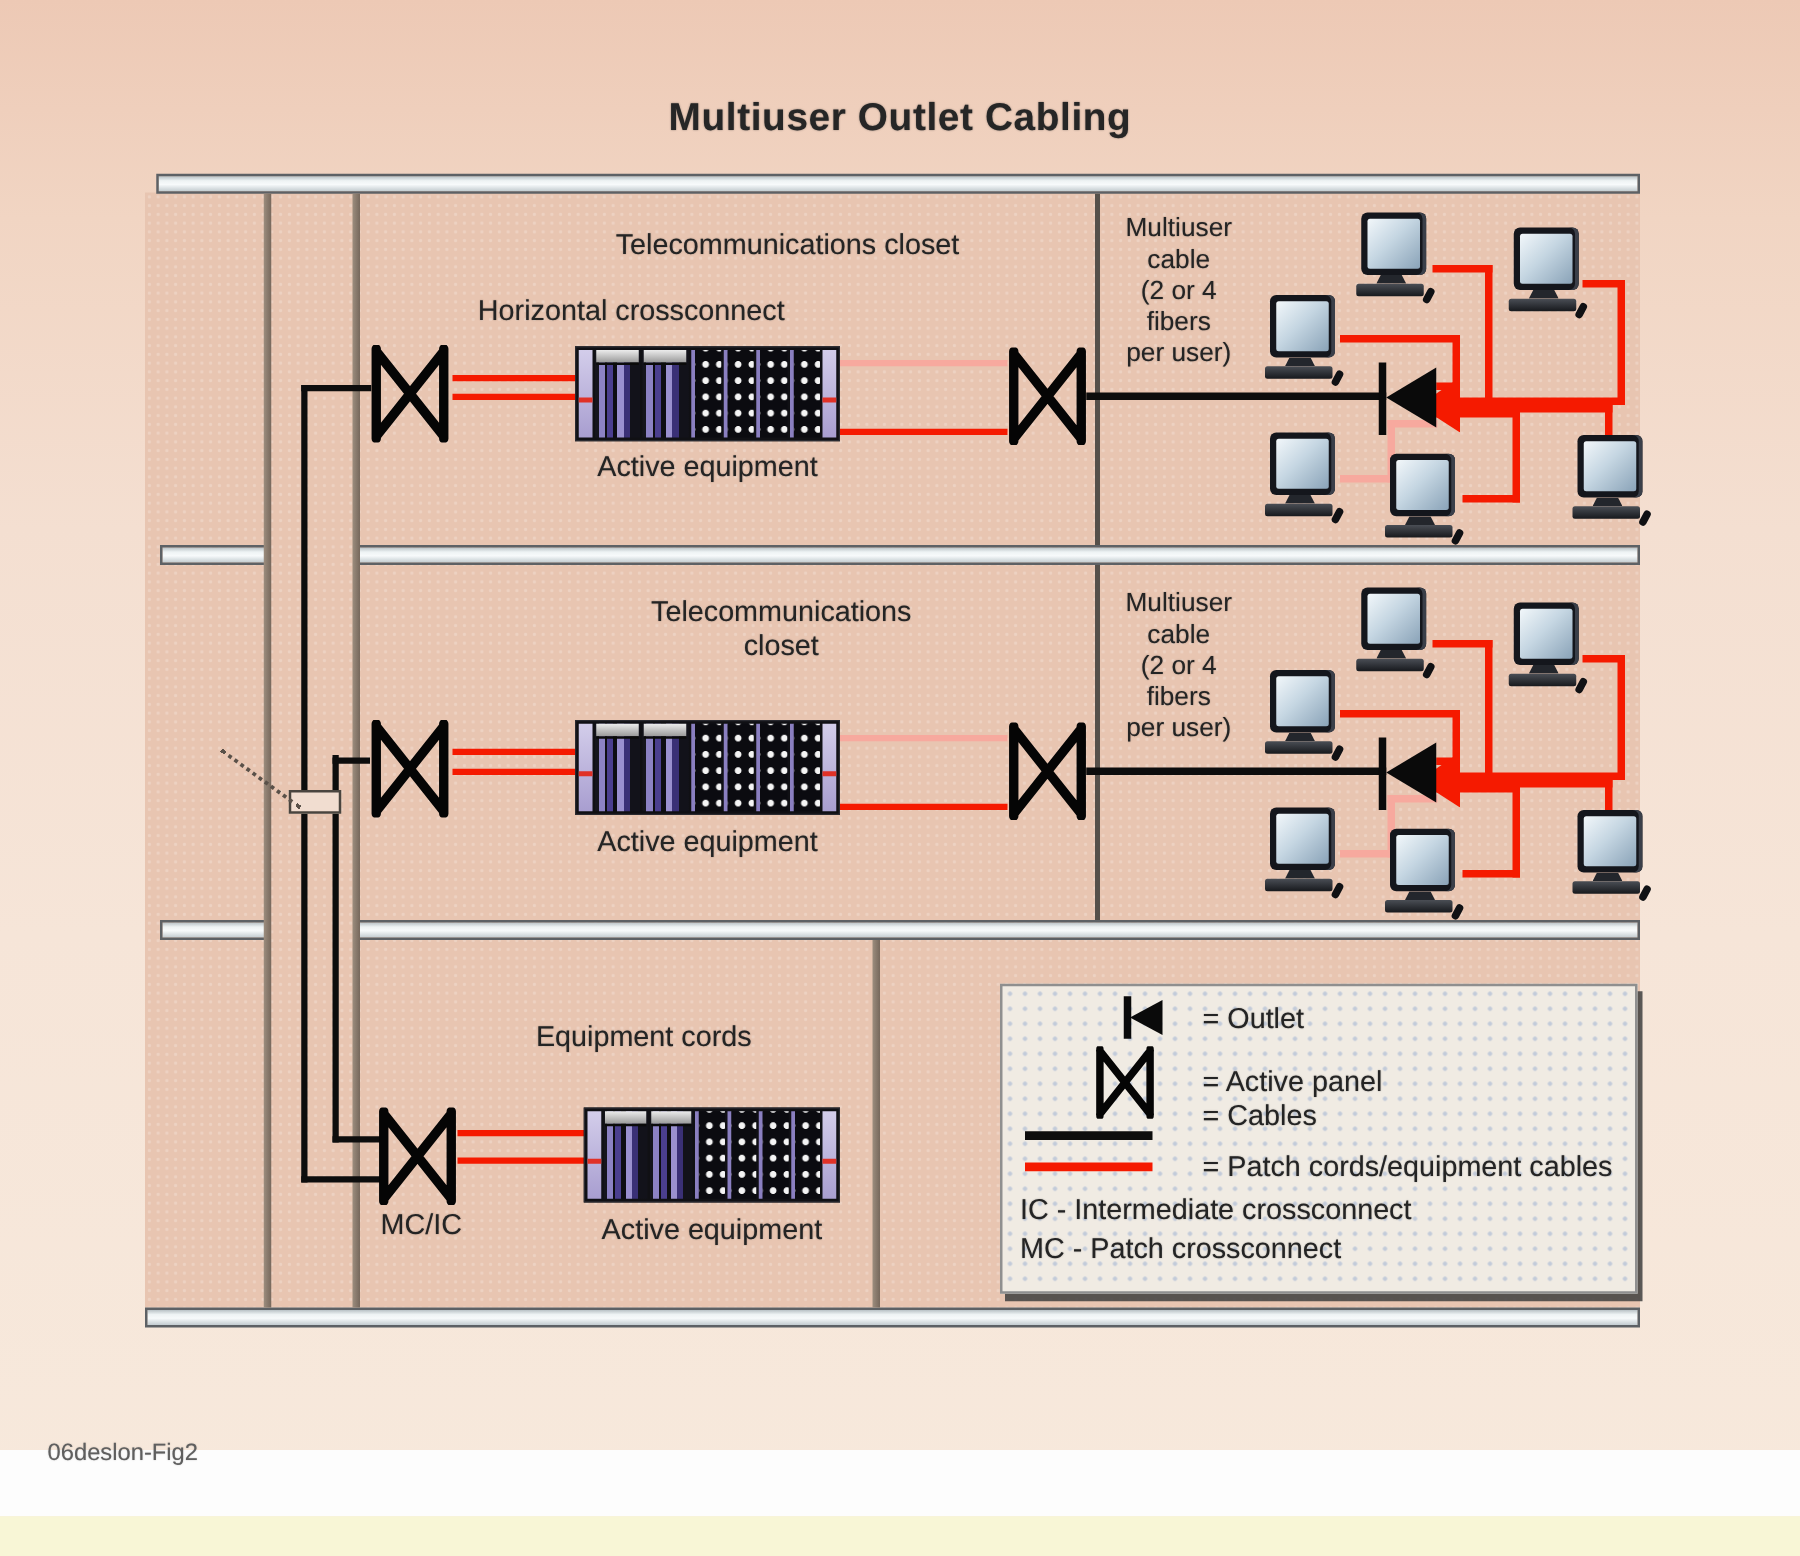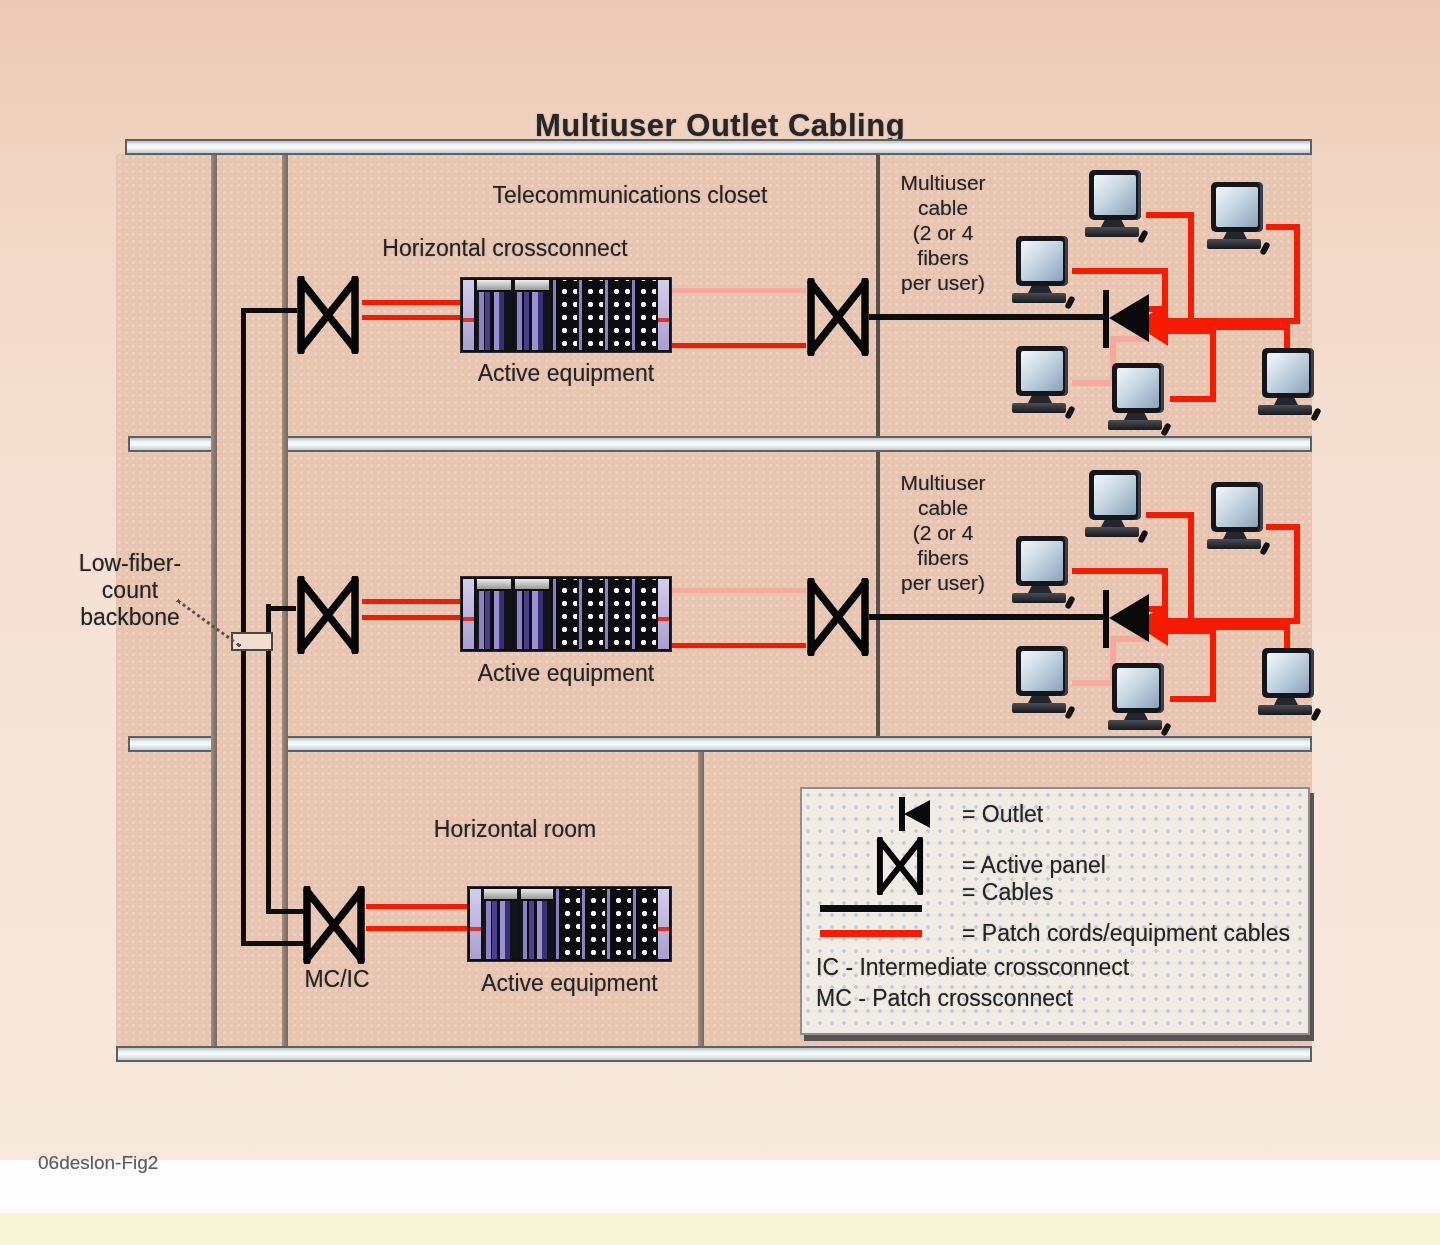--- a/index.html
+++ b/index.html
@@ -38,21 +38,21 @@
   .screen{width:100%;height:100%;border-radius:2px;background:linear-gradient(135deg,#f2f7fa 0%,#c5d6e2 45%,#8aa3b8 100%);}
   .neck{position:absolute;left:18px;top:50px;width:24px;height:7px;background:#23262c;clip-path:polygon(15% 0,85% 0,100% 100%,0 100%);}
   .cbase{position:absolute;left:2px;top:57px;width:54px;height:10px;border-radius:2px;background:linear-gradient(180deg,#4a4e55,#17191d);}
   .mouse{position:absolute;left:57px;top:60px;width:6px;height:13px;border-radius:3px;background:#101114;transform:rotate(28deg);}
   
   .wa{left:878px;width:434px;height:282px;}
   
   .legend{background:#f0ebe3;border:2px solid #8f8f8f;box-shadow:4px 6px 0 rgba(62,62,62,.85);
     background-image:radial-gradient(circle,rgba(110,145,200,.35) 1.5px,rgba(0,0,0,0) 2px);background-size:12px 12px;}
   .dotted{border-top:3px dotted #5a5149;transform-origin:left top;}
-  .title{font-size:31px;font-weight:700;color:#262626;letter-spacing:.5px;text-shadow:0 0 1.5px rgba(30,30,30,.5);margin-top:32px;}
+  .title{font-size:31px;font-weight:700;color:#262626;letter-spacing:.5px;text-shadow:0 0 1.5px rgba(30,30,30,.5);}
   .caption{font-size:19px;color:#5f5f5f;text-shadow:0 0 1px rgba(90,90,90,.5);}
   .small-lbl{font-size:21px;line-height:25px;}
 </style>
 </head>
 <body>
 
 <div class="page">
 
   <div class="abs title ctr" style="left:420px;top:76px;width:600px;">Multiuser Outlet Cabling</div>
 
@@ -69,23 +69,20 @@
   <div class="abs wall" style="left:282px;top:155px;height:891px;"></div>
 
   <div class="abs walld" style="left:876px;top:155px;height:281px;"></div>
   <div class="abs walld" style="left:876px;top:452px;height:284px;"></div>
   <div class="abs wall" style="left:698px;top:752px;height:294px;"></div>
 
   <div class="abs ck" style="left:241px;top:308px;width:5px;height:638px;"></div>
   <div class="abs ck" style="left:266px;top:604px;width:5px;height:310px;"></div>
   <div class="abs" style="left:231px;top:632px;width:42px;height:19px;background:#f1ddd0;border:2px solid #4a453f;"></div>
 
-  <div class="abs lbl pre ctr" style="left:55px;top:550px;width:150px;">Low-fiber-
-count
-backbone</div>
   <div class="abs dotted" style="left:178px;top:599px;width:78px;transform:rotate(36deg);"></div>
 
   <div class="abs lbl ctr" style="left:415px;top:182px;width:430px;">Telecommunications closet</div>
   <div class="abs lbl ctr" style="left:350px;top:235px;width:310px;text-align:center;">Horizontal crossconnect</div>
   <div class="abs ck" style="left:241px;top:308px;width:56px;height:5px;"></div>
   <div class="abs ppanel" style="left:294px;top:276px;">
     <svg width="68" height="78" viewBox="0 0 68 78">
         <path d="M7 3 V75 M61 3 V75 M7 5 L61 73 M7 73 L61 5" stroke="#050505" stroke-width="7.5" fill="none" stroke-linecap="round"></path>
       </svg>
   </div>
@@ -182,20 +179,22 @@
     <div class="abs computer" style="left:378px;top:192px;">
         <div class="crt">
           <div class="screen"></div>
         </div>
         <div class="neck"></div>
         <div class="cbase"></div>
         <div class="mouse"></div>
       </div>
   </div>
 
+  <div class="abs lbl pre ctr" style="left:430px;top:476px;width:390px;">Telecommunications
+closet</div>
   <div class="abs ck" style="left:266px;top:606px;width:30px;height:5px;"></div>
   <div class="abs ppanel" style="left:294px;top:576px;">
     <svg width="68" height="78" viewBox="0 0 68 78">
         <path d="M7 3 V75 M61 3 V75 M7 5 L61 73 M7 73 L61 5" stroke="#050505" stroke-width="7.5" fill="none" stroke-linecap="round"></path>
       </svg>
   </div>
   <div class="abs cr" style="left:362px;top:599px;width:100px;height:5px;"></div>
   <div class="abs cr" style="left:362px;top:615px;width:100px;height:5px;"></div>
   <div class="abs rack" style="left:460px;top:576px;">
     <div class="cap"></div>
@@ -285,21 +284,21 @@
     <div class="abs computer" style="left:378px;top:192px;">
         <div class="crt">
           <div class="screen"></div>
         </div>
         <div class="neck"></div>
         <div class="cbase"></div>
         <div class="mouse"></div>
       </div>
   </div>
 
-  <div class="abs lbl ctr" style="left:390px;top:816px;width:250px;">Horizontal room</div>
+  <div class="abs lbl ctr" style="left:390px;top:816px;width:250px;">Equipment cords</div>
   <div class="abs ck" style="left:266px;top:909px;width:38px;height:5px;"></div>
   <div class="abs ck" style="left:241px;top:941px;width:63px;height:5px;"></div>
   <div class="abs ppanel" style="left:300px;top:886px;">
     <svg width="68" height="78" viewBox="0 0 68 78">
         <path d="M7 3 V75 M61 3 V75 M7 5 L61 73 M7 73 L61 5" stroke="#050505" stroke-width="7.5" fill="none" stroke-linecap="round"></path>
       </svg>
   </div>
   <div class="abs lbl ctr" style="left:292px;top:966px;width:90px;">MC/IC</div>
   <div class="abs cr" style="left:366px;top:904px;width:102px;height:5px;"></div>
   <div class="abs cr" style="left:366px;top:926px;width:102px;height:5px;"></div>

